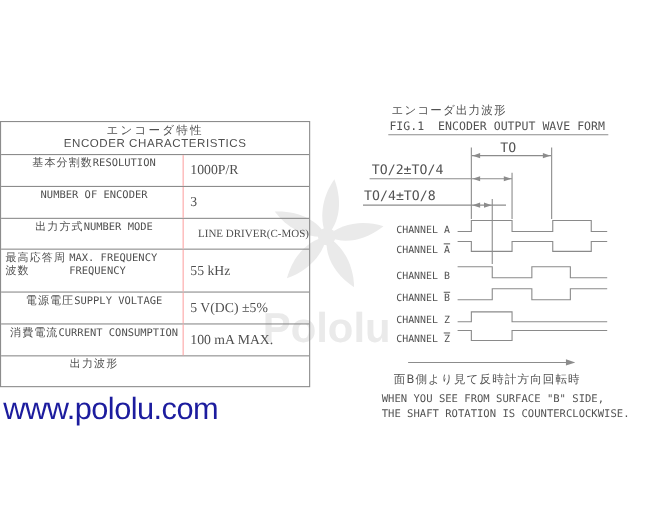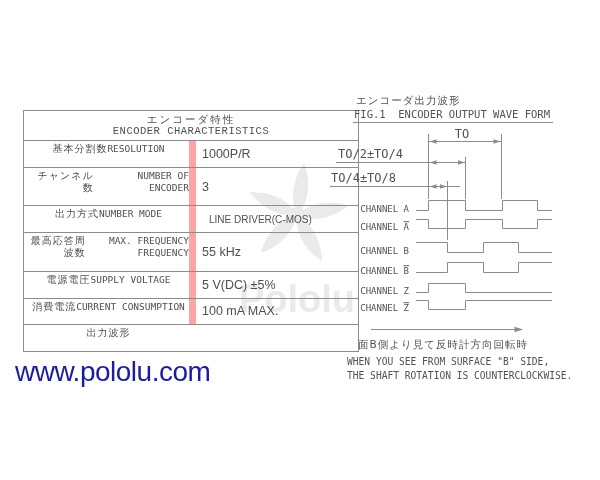--- a/index.html
+++ b/index.html
@@ -9,54 +9,53 @@
   }
   
   .watermark{position:absolute;left:0;top:0;width:600px;height:384px;pointer-events:none;}
   .wm-text{
     position:absolute;left:222px;top:278px;width:150px;text-align:center;
     font-family:"Liberation Sans",sans-serif;font-weight:bold;font-size:38px;
     color:#eaeaea;letter-spacing:0px;
   }
   
   .site-url{
-    position:absolute;left:15px;top:356px;
+    position:absolute;left:3px;top:356px;
     font-family:"Liberation Sans",sans-serif;font-size:28px;
     color:#1c1c9e;letter-spacing:-0.5px;
   }
   
   .spec-table{
-    position:absolute;left:23px;top:110px;width:336px;height:242px;
+    position:absolute;left:0;top:110px;width:282px;height:242px;
     box-sizing:border-box;border:1px solid #8c8c8c;
     display:flex;flex-direction:column;
     color:#4f4f4f;
-    text-align:right;
   }
   .spec-header{
     height:30px;flex:0 0 auto;box-sizing:border-box;
     display:flex;flex-direction:column;justify-content:center;align-items:center;
     border-bottom:1px solid #8c8c8c;
   }
   .spec-header .jp{font-size:10.5px;line-height:12px;letter-spacing:2px;}
-  .spec-header .en{font-family:Liberation Mono, monospace;font-size:10.5px;line-height:13px;letter-spacing:0.5px;}
+  .spec-header .en{font-family:Liberation Sans, sans-serif;font-size:10.5px;line-height:13px;letter-spacing:0.5px;}
   .spec-row{
     flex:1 1 auto;display:flex;box-sizing:border-box;
     border-bottom:1px solid #8c8c8c;
   }
   .spec-row:last-child{border-bottom:none;}
   .spec-label{
     flex:0 0 165px;box-sizing:border-box;padding:2px 0 0 4px;
     display:flex;justify-content:center;
   }
   .spec-label .jp{font-size:10px;line-height:12px;letter-spacing:1px;}
   .spec-label .en{font-family:"DejaVu Sans Mono",monospace;font-size:9.5px;line-height:12px;}
   .spec-value{
-    flex:1 1 auto;box-sizing:border-box;border-left:7px solid #fca5a5;
+    flex:1 1 auto;box-sizing:border-box;border-left:1px solid #fca5a5;
     display:flex;align-items:center;padding-left:6px;
-    font-family:Liberation Sans, sans-serif;font-size:12.5px;
+    font-family:Liberation Serif, serif;font-size:12.5px;
   }
   .spec-row.small-value .spec-value{font-size:10px;padding-left:13px;}
   
   .figure-svg{position:absolute;left:300px;top:85px;width:300px;height:310px;}
   .figure-svg text{fill:#525252;}
   .t-jp{font-family:"DejaVu Sans",sans-serif;font-size:10.5px;letter-spacing:1px;}
   .t-mono{font-family:"DejaVu Sans Mono",monospace;font-size:10.5px;}
   .t-dim{font-family:"DejaVu Sans Mono",monospace;font-size:12px;}
   .t-note{font-family:"DejaVu Sans Mono",monospace;font-size:9.6px;}
   .ln{stroke:#8c8c8c;stroke-width:1;fill:none;}
@@ -93,21 +92,20 @@
   <div class="spec-row" data-name="table-row">
     <div class="spec-label">
       <div class="jp" data-name="row-label-jp">基本分割数</div>
       <div class="en" data-name="row-label-en">RESOLUTION</div>
     </div>
     <div class="spec-value" data-name="row-value">1000P/R</div>
   </div>
 
   <div class="spec-row" data-name="table-row">
     <div class="spec-label">
-      <div class="jp" data-name="row-label-jp">チャンネル数</div>
       <div class="en" data-name="row-label-en">NUMBER OF ENCODER</div>
     </div>
     <div class="spec-value" data-name="row-value">3</div>
   </div>
 
   <div class="spec-row small-value" data-name="table-row">
     <div class="spec-label">
       <div class="jp" data-name="row-label-jp">出力方式</div>
       <div class="en" data-name="row-label-en">NUMBER MODE</div>
     </div>

